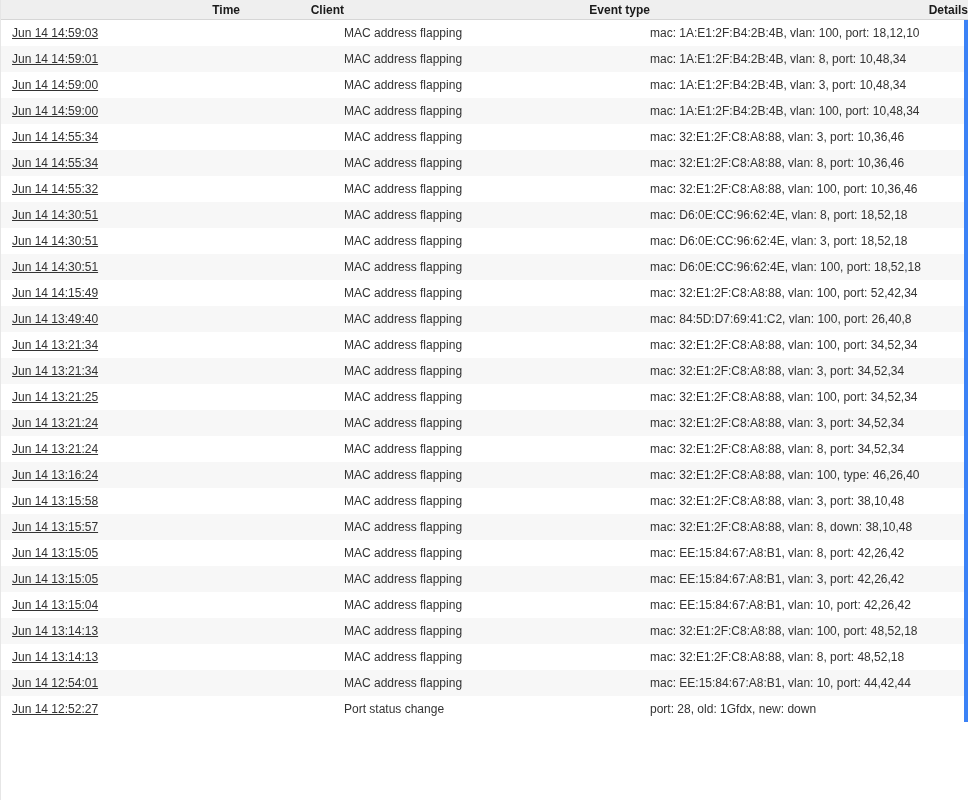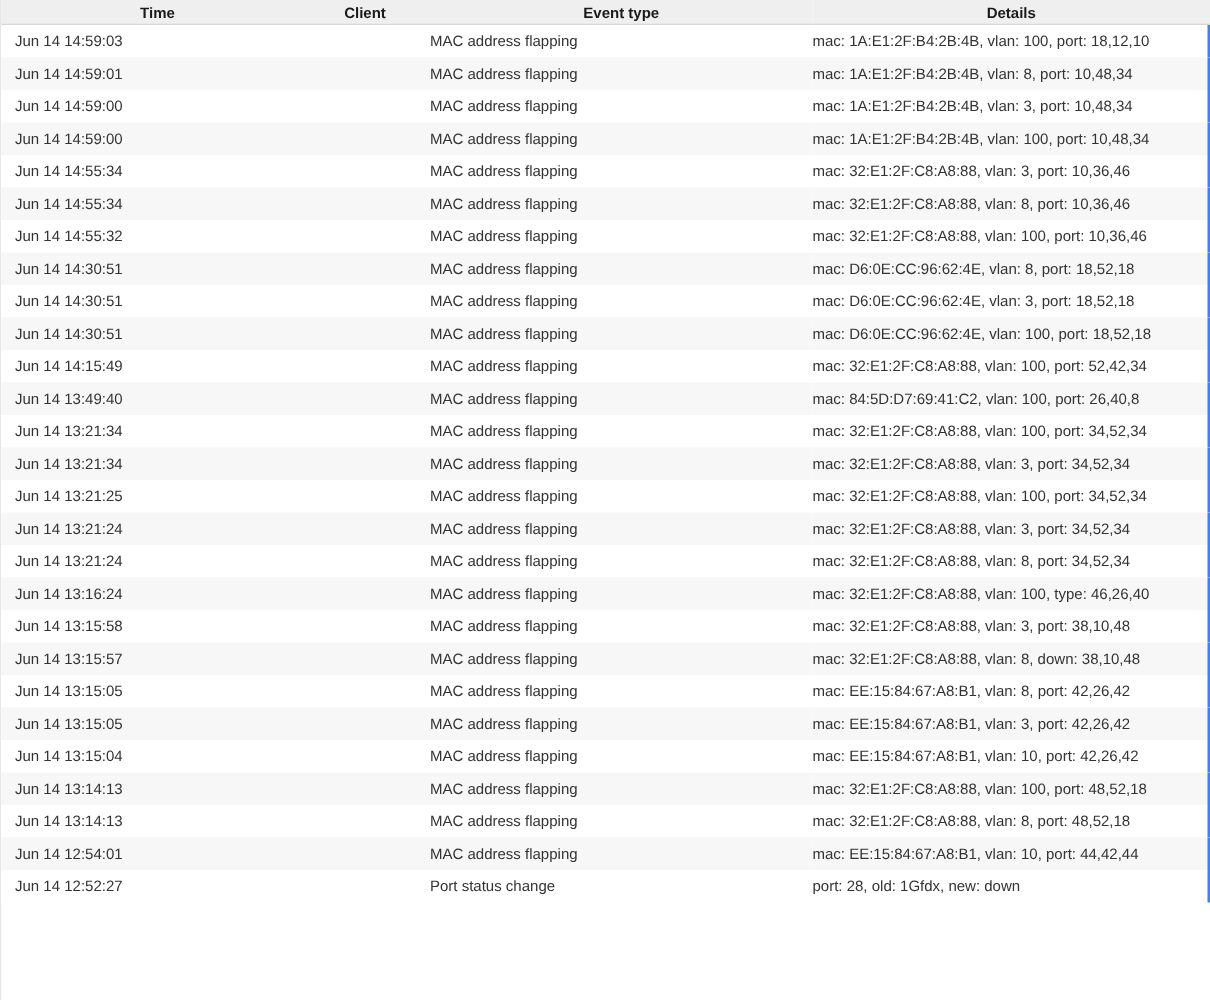--- a/index.html
+++ b/index.html
@@ -24,39 +24,39 @@
   col.col-client { width: 104px; }
   col.col-event  { width: 306px; }
   col.col-details{ width: auto; }
   thead th {
     height: 20px;
     background: var(--header-bg, #efefef);
     border-bottom: 1px solid var(--header-border, #d6d6d6);
     font-size: 12px;
     font-weight: bold;
     color: var(--header-text, #1a1a1a);
-    text-align: center;
+    text-align: right;
     vertical-align: middle;
     padding: 0;
     white-space: nowrap;
     overflow: hidden;
   }
   thead th:first-child { padding-left: 11px; }
   tbody td {
     height: 26px;
     font-size: 12px;
     color: var(--cell-text, #333333);
     vertical-align: middle;
     padding: 0;
     white-space: nowrap;
     overflow: hidden;
     background: #ffffff;
   }
-  tbody td:first-child { padding-left: 11px; }
-  tbody td:last-child { border-right: 2px solid #3b82f6; margin-left: 20px; }
+  tbody td:first-child { padding-left: 11px; text-decoration: underline; }
+  tbody td:last-child { border-right: 4px solid #3b82f6; margin-left: 20px; }
   tbody tr:nth-child(even) td { background: var(--stripe, #f7f7f7); }
 </style>
 </head>
 <body>
 
 <div class="event-log">
   <table>
     <colgroup>
       <col class="col-time">
       <col class="col-client">

